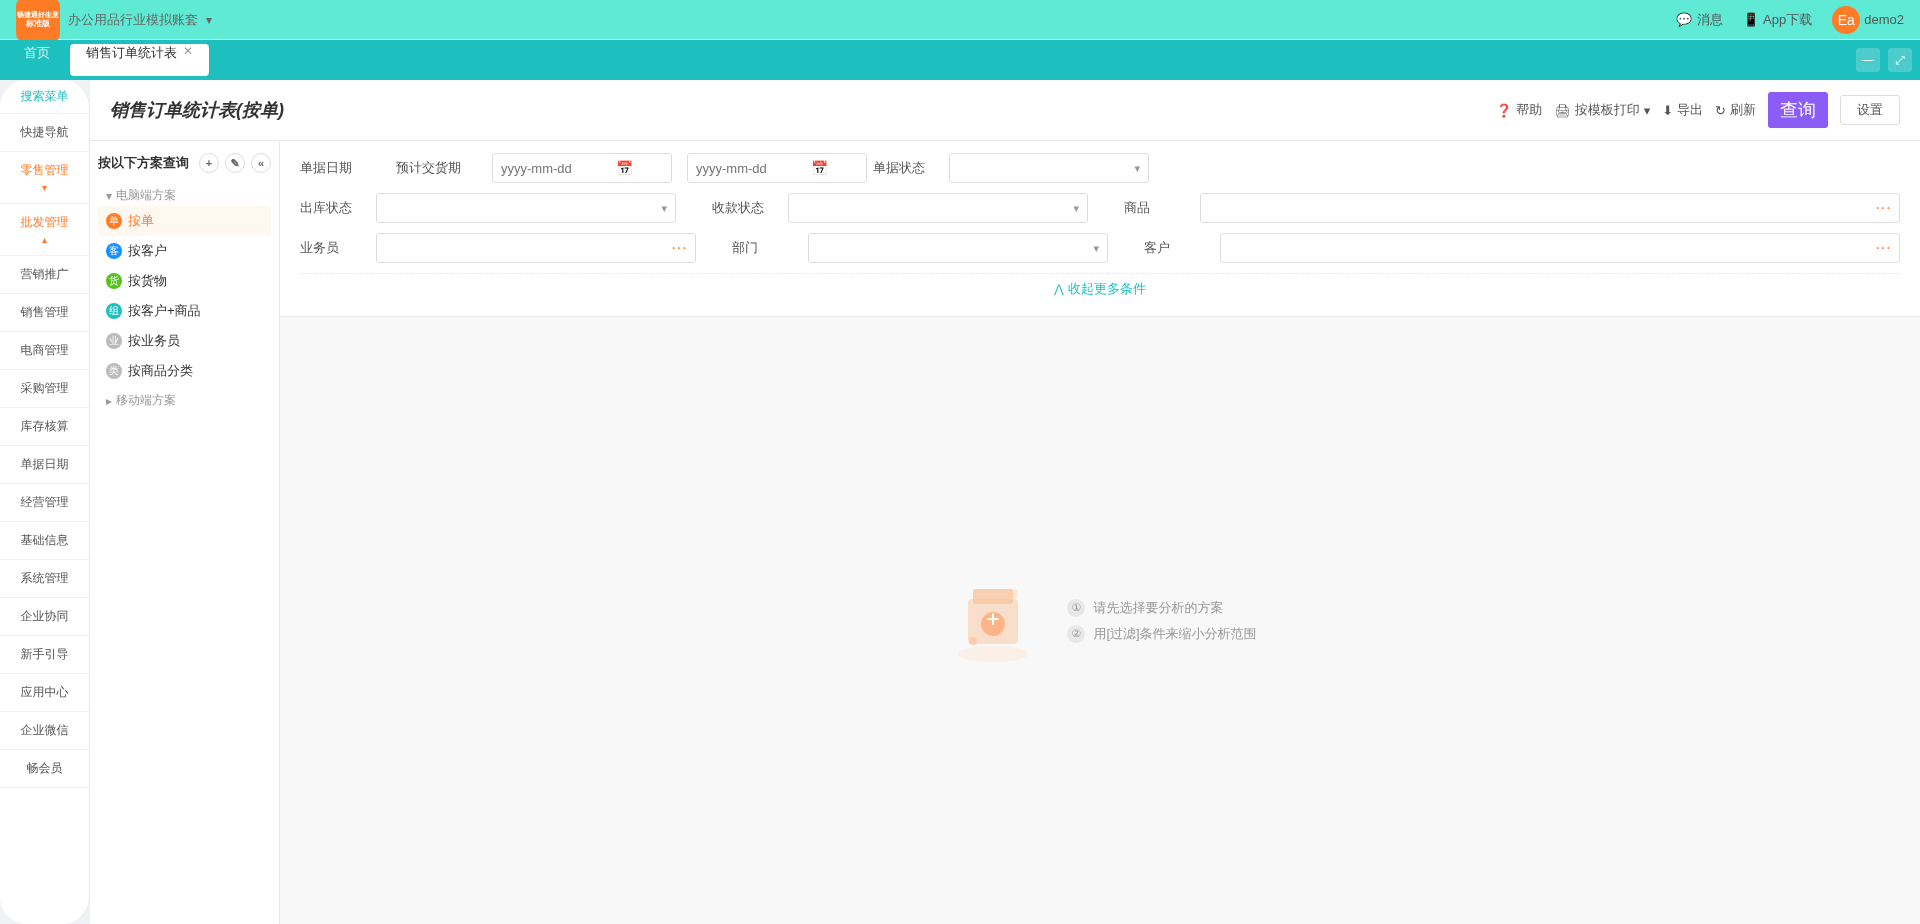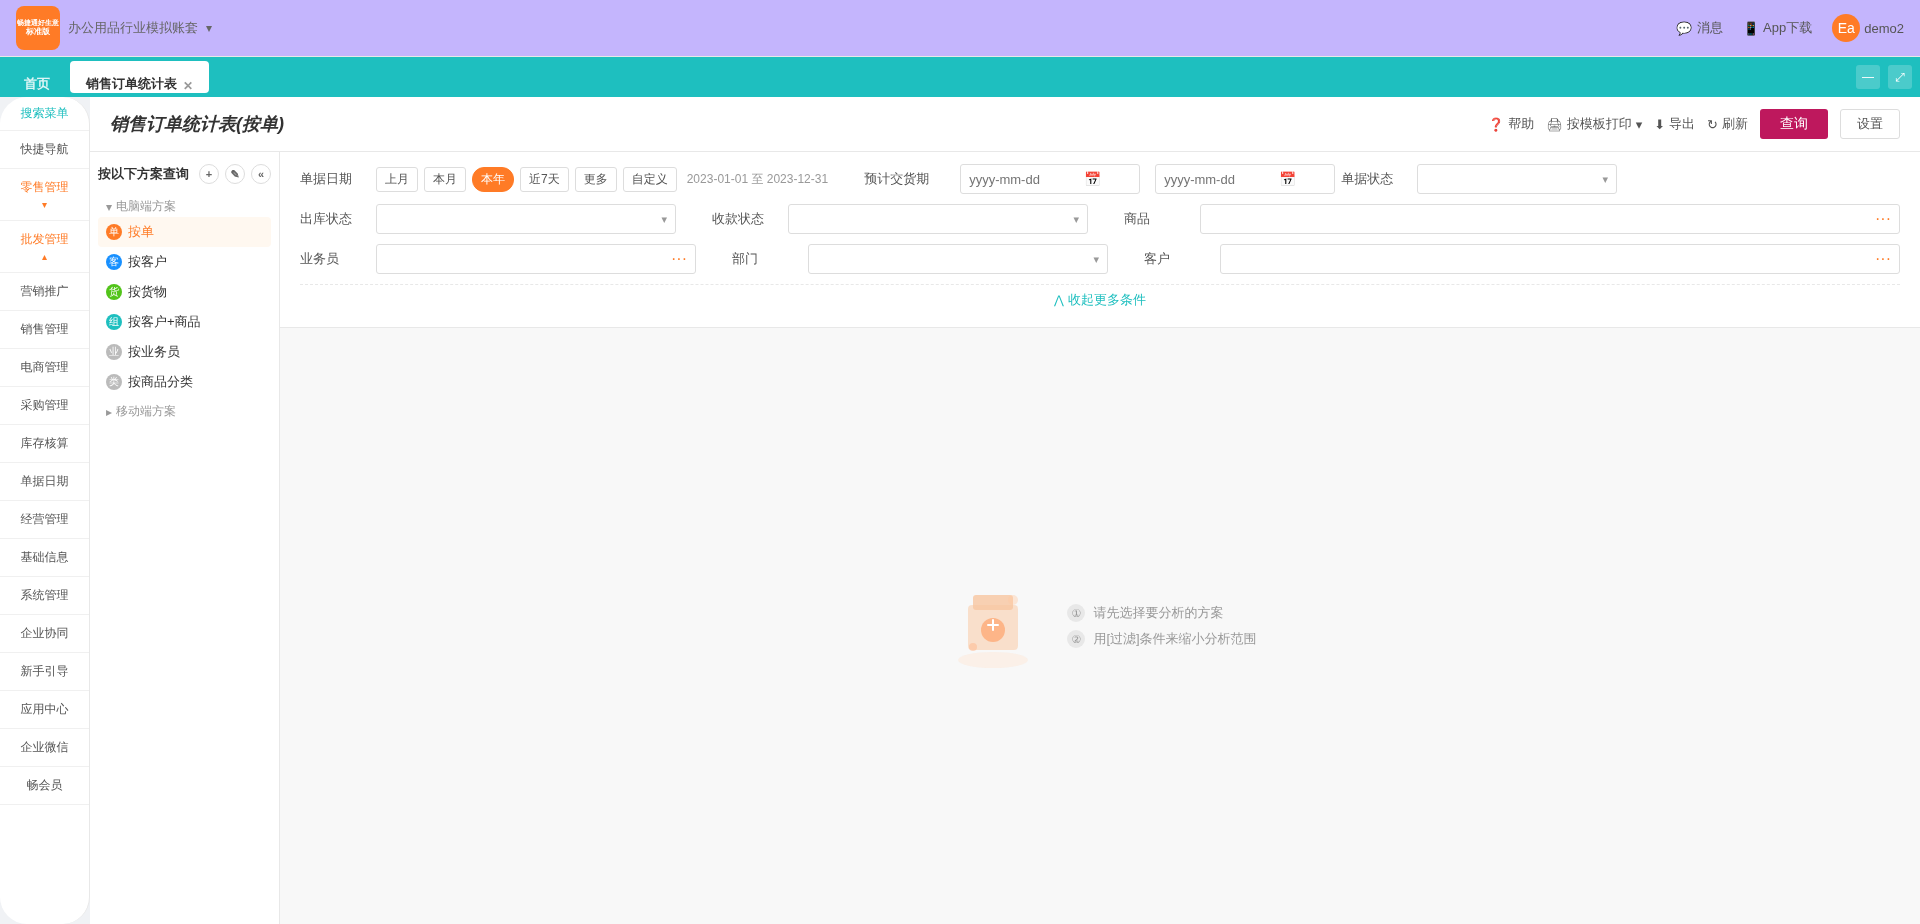--- a/index.html
+++ b/index.html
@@ -1,31 +1,31 @@
 <!DOCTYPE html>
 <html><head>
   <meta charset="utf-8">
   <style>
     * { box-sizing: border-box; margin: 0; padding: 0; }
     body { font-family: 'Microsoft YaHei', Arial, sans-serif; font-size: 13px; background: #f0f2f5; color: #333; height: 924px; overflow: hidden; display: flex; flex-direction: column; }
 
     
-    .topbar { height: 57px; background: #c4b5fd; display: flex; align-items: center; justify-content: space-between; padding: 0 16px; border-bottom: 1px solid #e8e8e8; flex-shrink: 0; }
+    .topbar { height: 40px; background: #5eead4; display: flex; align-items: center; justify-content: space-between; padding: 0 16px; border-bottom: 1px solid #e8e8e8; flex-shrink: 0; }
     .topbar-left { display: flex; align-items: center; gap: 8px; }
     .logo-box { width: 44px; height: 44px; background: #ff7b26; border-radius: 8px; display: flex; flex-direction: column; align-items: center; justify-content: center; }
     .logo-text { color: #fff; font-size: 9px; font-weight: bold; line-height: 1.2; text-align: center; }
     .topbar-title { font-size: 13px; color: #666; }
     .topbar-dropdown { color: #666; font-size: 12px; cursor: pointer; }
     .topbar-right { display: flex; align-items: center; gap: 20px; font-size: 13px; color: #555; }
     .topbar-right-item { display: flex; align-items: center; gap: 4px; cursor: pointer; }
     .avatar { width: 28px; height: 28px; border-radius: 50%; background: #ff7b26; display: flex; align-items: center; justify-content: center; color: #fff; font-size: 14px; }
 
     
     .tabbar { height: 40px; background: #1ebfbf; display: flex; align-items: center; padding: 0 8px; flex-shrink: 0; gap: 4px; }
-    .tab { height: 32px; padding: 0 16px; display: flex; align-items: flex-end; gap: 6px; border-radius: 4px 4px 0 0; font-size: 13px; cursor: pointer; color: rgba(255,255,255,0.85); font-weight: bold; }
+    .tab { height: 32px; padding: 0 16px; display: flex; align-items: flex-start; gap: 6px; border-radius: 4px 4px 0 0; font-size: 13px; cursor: pointer; color: rgba(255,255,255,0.85); }
     .tab.home { background: transparent; }
     .tab.active { background: #fff; color: #333; border-radius: 4px; }
     .tab-close { font-size: 12px; color: #999; cursor: pointer; }
     .tabbar-actions { margin-left: auto; display: flex; gap: 8px; }
     .tabbar-action-btn { width: 24px; height: 24px; background: rgba(255,255,255,0.2); border-radius: 3px; display: flex; align-items: center; justify-content: center; cursor: pointer; color: #fff; font-size: 12px; }
 
     
     .main-layout { display: flex; flex: 1; overflow: hidden; }
 
     
@@ -75,21 +75,21 @@
     .filter-date-range { font-size: 12px; color: #999; margin-left: 4px; }
     .filter-input { flex: 1; min-width: 180px; height: 30px; border: 1px solid #ddd; border-radius: 3px; padding: 0 8px; font-size: 13px; color: #bbb; background: #fff; }
     .filter-input-wrapper { display: flex; align-items: center; flex: 1; min-width: 180px; position: relative; }
     .filter-input-wrapper .cal-icon { position: absolute; right: 8px; color: #ff7b26; font-size: 14px; cursor: pointer; }
     .filter-select { flex: 1; min-width: 180px; height: 30px; border: 1px solid #ddd; border-radius: 3px; padding: 0 8px; font-size: 13px; color: #555; background: #fff; display: flex; align-items: center; justify-content: space-between; cursor: pointer; }
     .filter-dash { color: #999; }
     .filter-dots { color: #ff7b26; font-size: 16px; cursor: pointer; }
 
     .collapse-btn { display: flex; align-items: center; justify-content: center; gap: 4px; color: #1ebfbf; font-size: 13px; cursor: pointer; padding: 6px; border-top: 1px dashed #e8e8e8; margin-top: 4px; }
     .collapse-icon { font-size: 12px; }
-    .query-btn { padding: 6px 20px; background: #be185d; color: #fff; border: none; border-radius: 3px; font-size: 14px; cursor: pointer; }
+    .query-btn { padding: 6px 12px; background: #8b5cf6; color: #fff; border: none; border-radius: 3px; font-size: 18px; cursor: pointer; }
     .settings-btn { padding: 5px 16px; background: #fff; color: #555; border: 1px solid #ddd; border-radius: 3px; font-size: 13px; cursor: pointer; }
 
     
     .result-area { flex: 1; display: flex; align-items: center; justify-content: center; flex-direction: column; gap: 20px; background: #f8f8f8; }
     .empty-tips { display: flex; flex-direction: column; gap: 8px; }
     .empty-tip { display: flex; align-items: center; gap: 8px; font-size: 13px; color: #999; }
     .tip-num { width: 18px; height: 18px; border-radius: 50%; background: #e8e8e8; display: flex; align-items: center; justify-content: center; font-size: 11px; color: #999; flex-shrink: 0; }
     .empty-content { display: flex; align-items: center; gap: 24px; }
 
     .dropdown-arrow { color: #999; font-size: 11px; margin-left: 4px; }
@@ -265,29 +265,20 @@
           <span>▸</span>
           <span>移动端方案</span>
         </div>
       </div>
 
       <div class="filter-main">
         <div class="filter-area">
 
           <div class="filter-row">
             <span class="filter-label">单据日期</span>
-            <div class="filter-date-group">
-              <button class="filter-date-btn">上月</button>
-              <button class="filter-date-btn">本月</button>
-              <button class="filter-date-btn active">本年</button>
-              <button class="filter-date-btn">近7天</button>
-              <button class="filter-date-btn">更多</button>
-              <button class="filter-date-btn">自定义</button>
-              <span class="filter-date-range">2023-01-01 至 2023-12-31</span>
-            </div>
 
             <span class="filter-label" style="margin-left:20px;min-width:80px;">预计交货期</span>
             <div class="filter-input-wrapper" style="min-width:150px;max-width:150px;">
               <input class="filter-input" type="text" style="color: rgb(204, 204, 204); width: 100%;" placeholder="yyyy-mm-dd">
               <span class="cal-icon">📅</span>
             </div>
             <span class="filter-dash">—</span>
             <div class="filter-input-wrapper" style="min-width:150px;max-width:150px;">
               <input class="filter-input" type="text" style="color: rgb(204, 204, 204); width: 100%;" placeholder="yyyy-mm-dd">
               <span class="cal-icon">📅</span>

